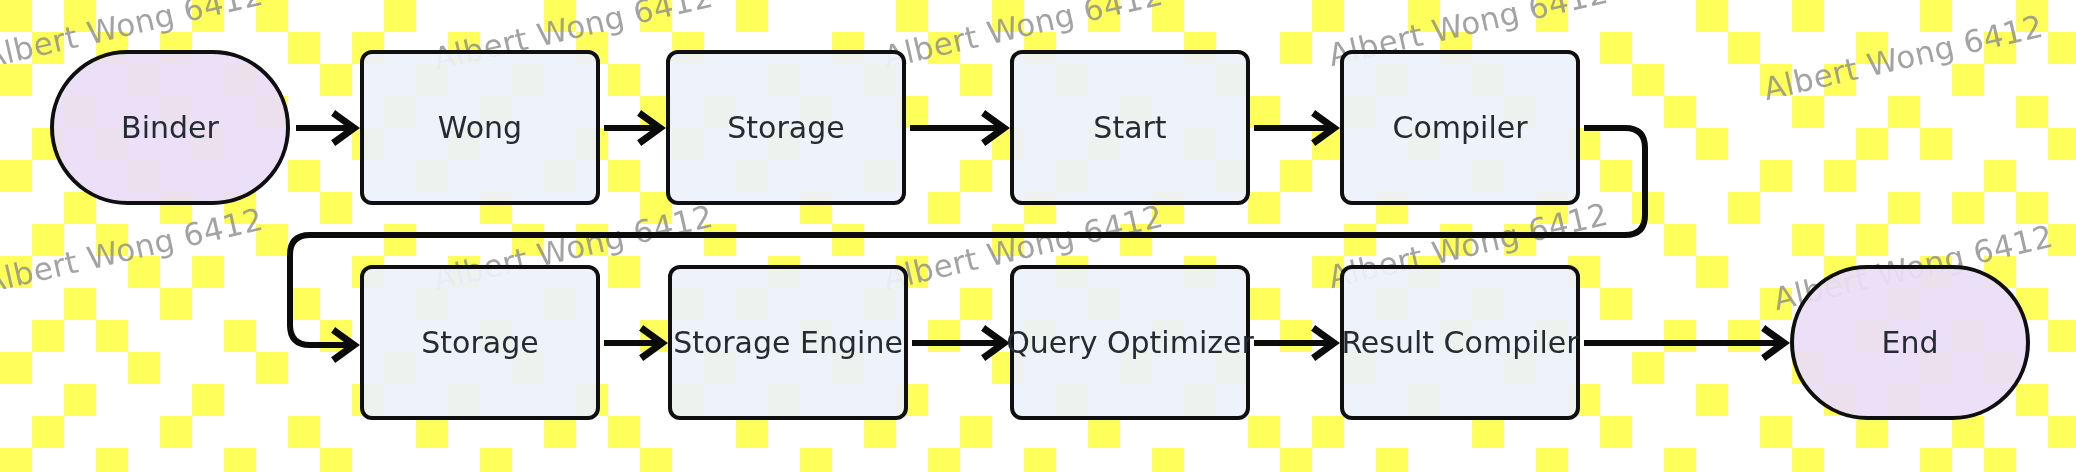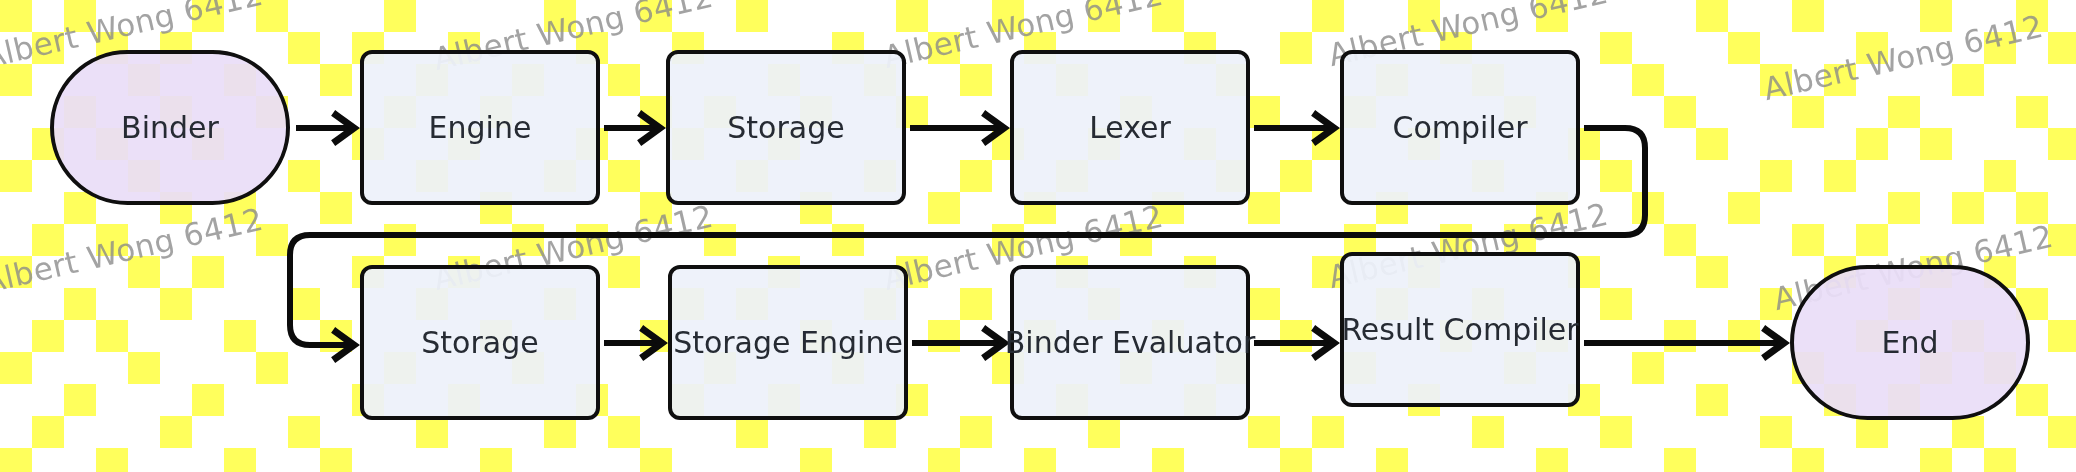--- a/index.html
+++ b/index.html
@@ -410,41 +410,41 @@
         <g>
           <path class="edge-path" d="M 1584 343 L 1782 343"></path>
           <path class="arrow-head" d="M 1766 330 L 1784 343 L 1766 356"></path>
         </g>
       </svg>
     <div id="node-host">
         <div class="node terminator" style="left: 50px; top: 50px; width: 240px; height: 155px; border-color: rgb(15, 15, 15);">
           <span>Binder</span>
         </div>
         <div class="node process" style="left: 360px; top: 50px; width: 240px; height: 155px; border-color: rgb(15, 15, 15);">
-          <span>Engine</span>
+          <span>Wong</span>
         </div>
         <div class="node process" style="left: 666px; top: 50px; width: 240px; height: 155px; border-color: rgb(15, 15, 15);">
           <span>Storage</span>
         </div>
         <div class="node process" style="left: 1010px; top: 50px; width: 240px; height: 155px; border-color: rgb(15, 15, 15);">
-          <span>Lexer</span>
+          <span>Start</span>
         </div>
         <div class="node process" style="left: 1340px; top: 50px; width: 240px; height: 155px; border-color: rgb(15, 15, 15);">
           <span>Compiler</span>
         </div>
         <div class="node process" style="left: 360px; top: 265px; width: 240px; height: 155px; border-color: rgb(15, 15, 15);">
           <span>Storage</span>
         </div>
         <div class="node process" style="left: 668px; top: 265px; width: 240px; height: 155px; border-color: rgb(15, 15, 15);">
           <span>Storage Engine</span>
         </div>
         <div class="node process" style="left: 1010px; top: 265px; width: 240px; height: 155px; border-color: rgb(15, 15, 15);">
-          <span>Binder Evaluator</span>
-        </div>
-        <div class="node process" style="left: 1340px; top: 252px; width: 240px; height: 155px; border-color: rgb(15, 15, 15);">
+          <span>Query Optimizer</span>
+        </div>
+        <div class="node process" style="left: 1340px; top: 265px; width: 240px; height: 155px; border-color: rgb(15, 15, 15);">
           <span>Result Compiler</span>
         </div>
         <div class="node terminator" style="left: 1790px; top: 265px; width: 240px; height: 155px; border-color: rgb(15, 15, 15);">
           <span>End</span>
         </div>
       </div>
   </div>
 
 </div>
 

